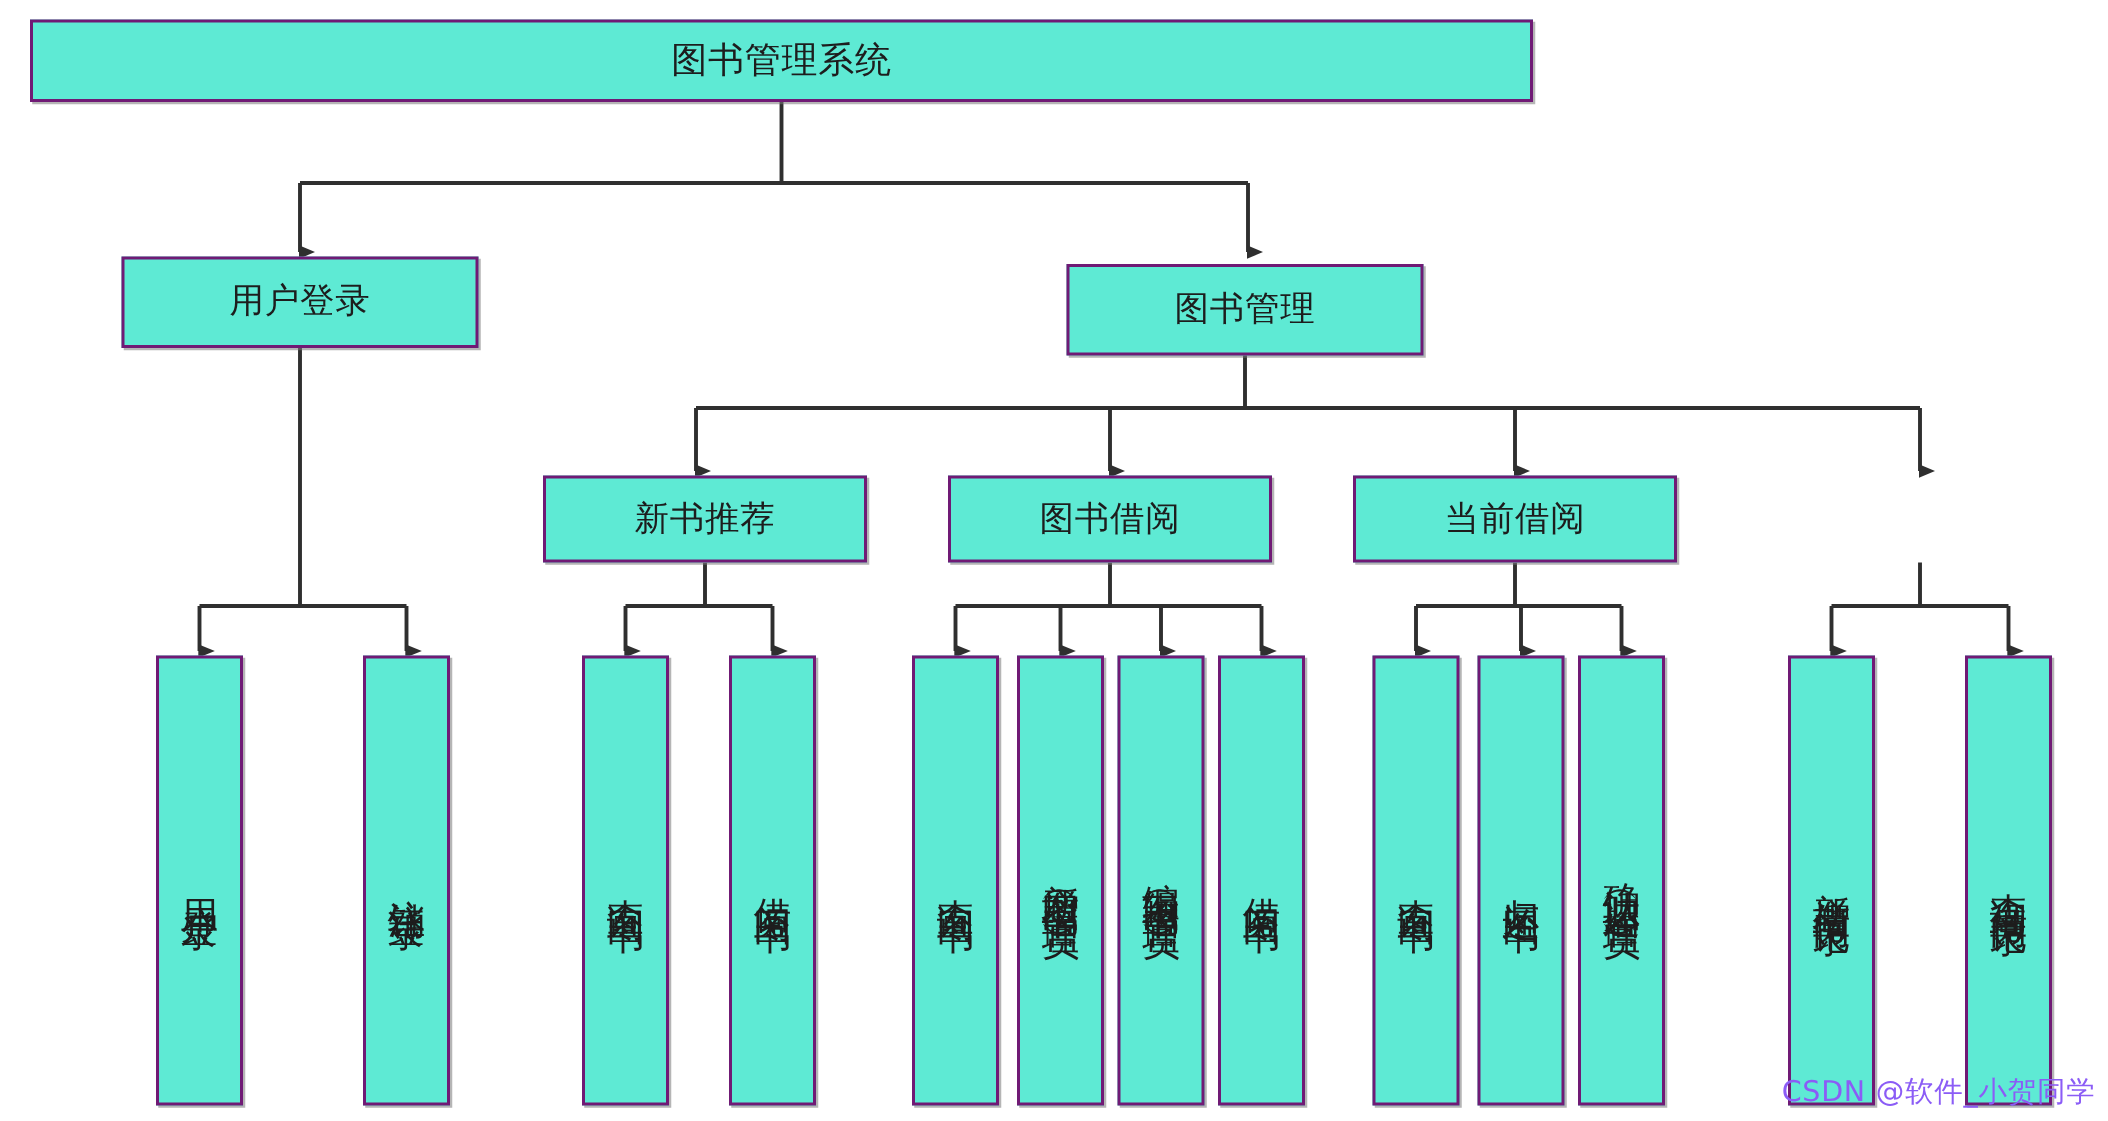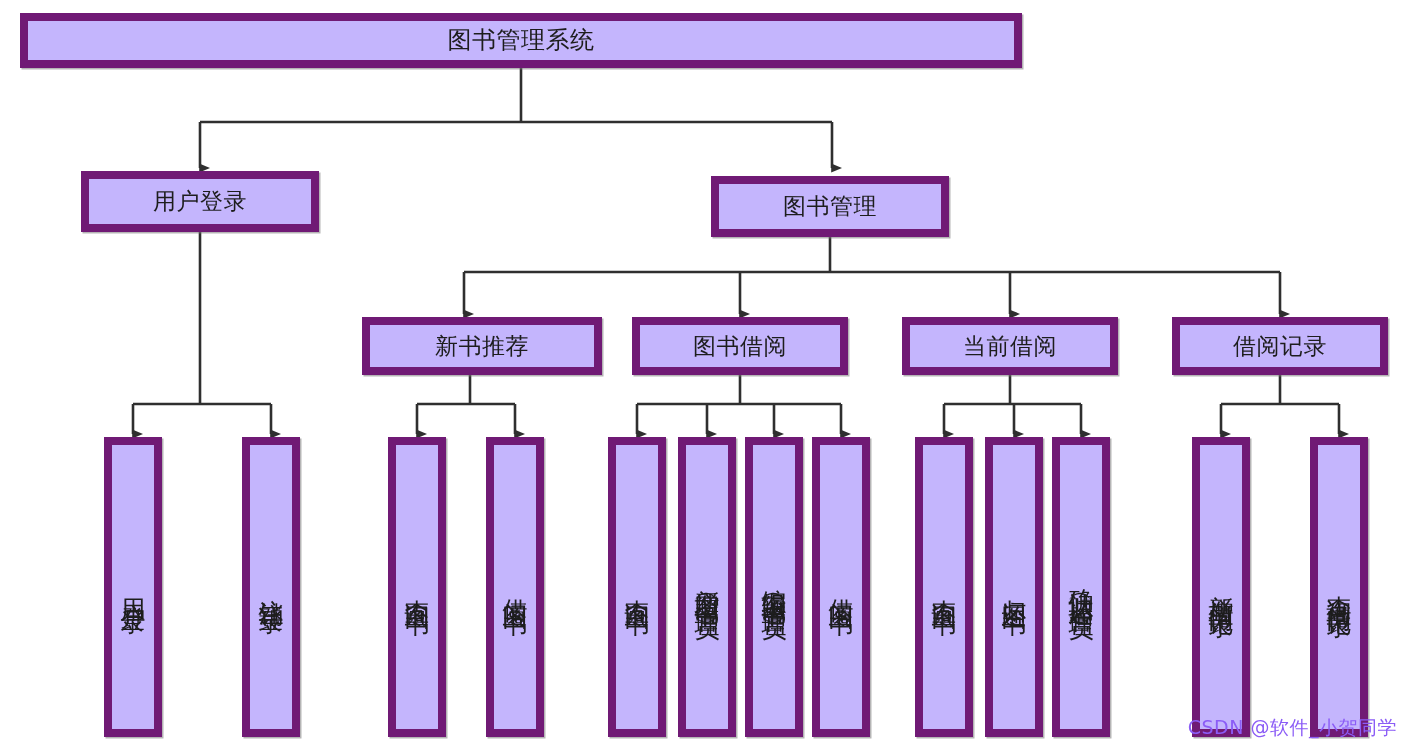--- a/index.html
+++ b/index.html
@@ -24,22 +24,22 @@
     left: 0;
     top: 0;
     width: 1405px;
     height: 747px;
     pointer-events: none;
   }
   
   .node {
     position: absolute;
     box-sizing: border-box;
-    background: #c4b5fd;
-    border: 8px solid #701a75;
+    background: #5eead4;
+    border: 2px solid #701a75;
     box-shadow: 1.5px 1.5px 0 0 rgba(120,120,120,0.55);
     display: flex;
     align-items: center;
     justify-content: center;
     color: #1d1d1d;
     z-index: 2;
   }
   .node .label {
     display: block;
     text-align: center;
@@ -141,32 +141,29 @@
     <span class="label">图书管理系统</span>
   </div>
 
   <div class="node h" style="left:81px; top:171px; width:238px; height:61px;">
     <span class="label">用户登录</span>
   </div>
   <div class="node h" style="left:711px; top:176px; width:238px; height:61px;">
     <span class="label">图书管理</span>
   </div>
 
-  <div class="node h" style="left:362px; top:317px; width:240px; height:58px;">
+  <div class="node h" style="left:362px; top:317px; width:216px; height:58px;">
     <span class="label">新书推荐</span>
   </div>
   <div class="node h" style="left:632px; top:317px; width:216px; height:58px;">
     <span class="label">图书借阅</span>
   </div>
   <div class="node h" style="left:902px; top:317px; width:216px; height:58px;">
     <span class="label">当前借阅</span>
   </div>
-  <div class="node h" style="left:1172px; top:317px; width:216px; height:58px;">
-    <span class="label">借阅记录</span>
-  </div>
 
   <div class="node v" style="left:104px; top:437px; width:58px; height:300px;">
     <span class="label">用户登录</span>
   </div>
   <div class="node v" style="left:242px; top:437px; width:58px; height:300px;">
     <span class="label">注销登录</span>
   </div>
 
   <div class="node v" style="left:388px; top:437px; width:58px; height:300px;">
     <span class="label">查询图书</span>

